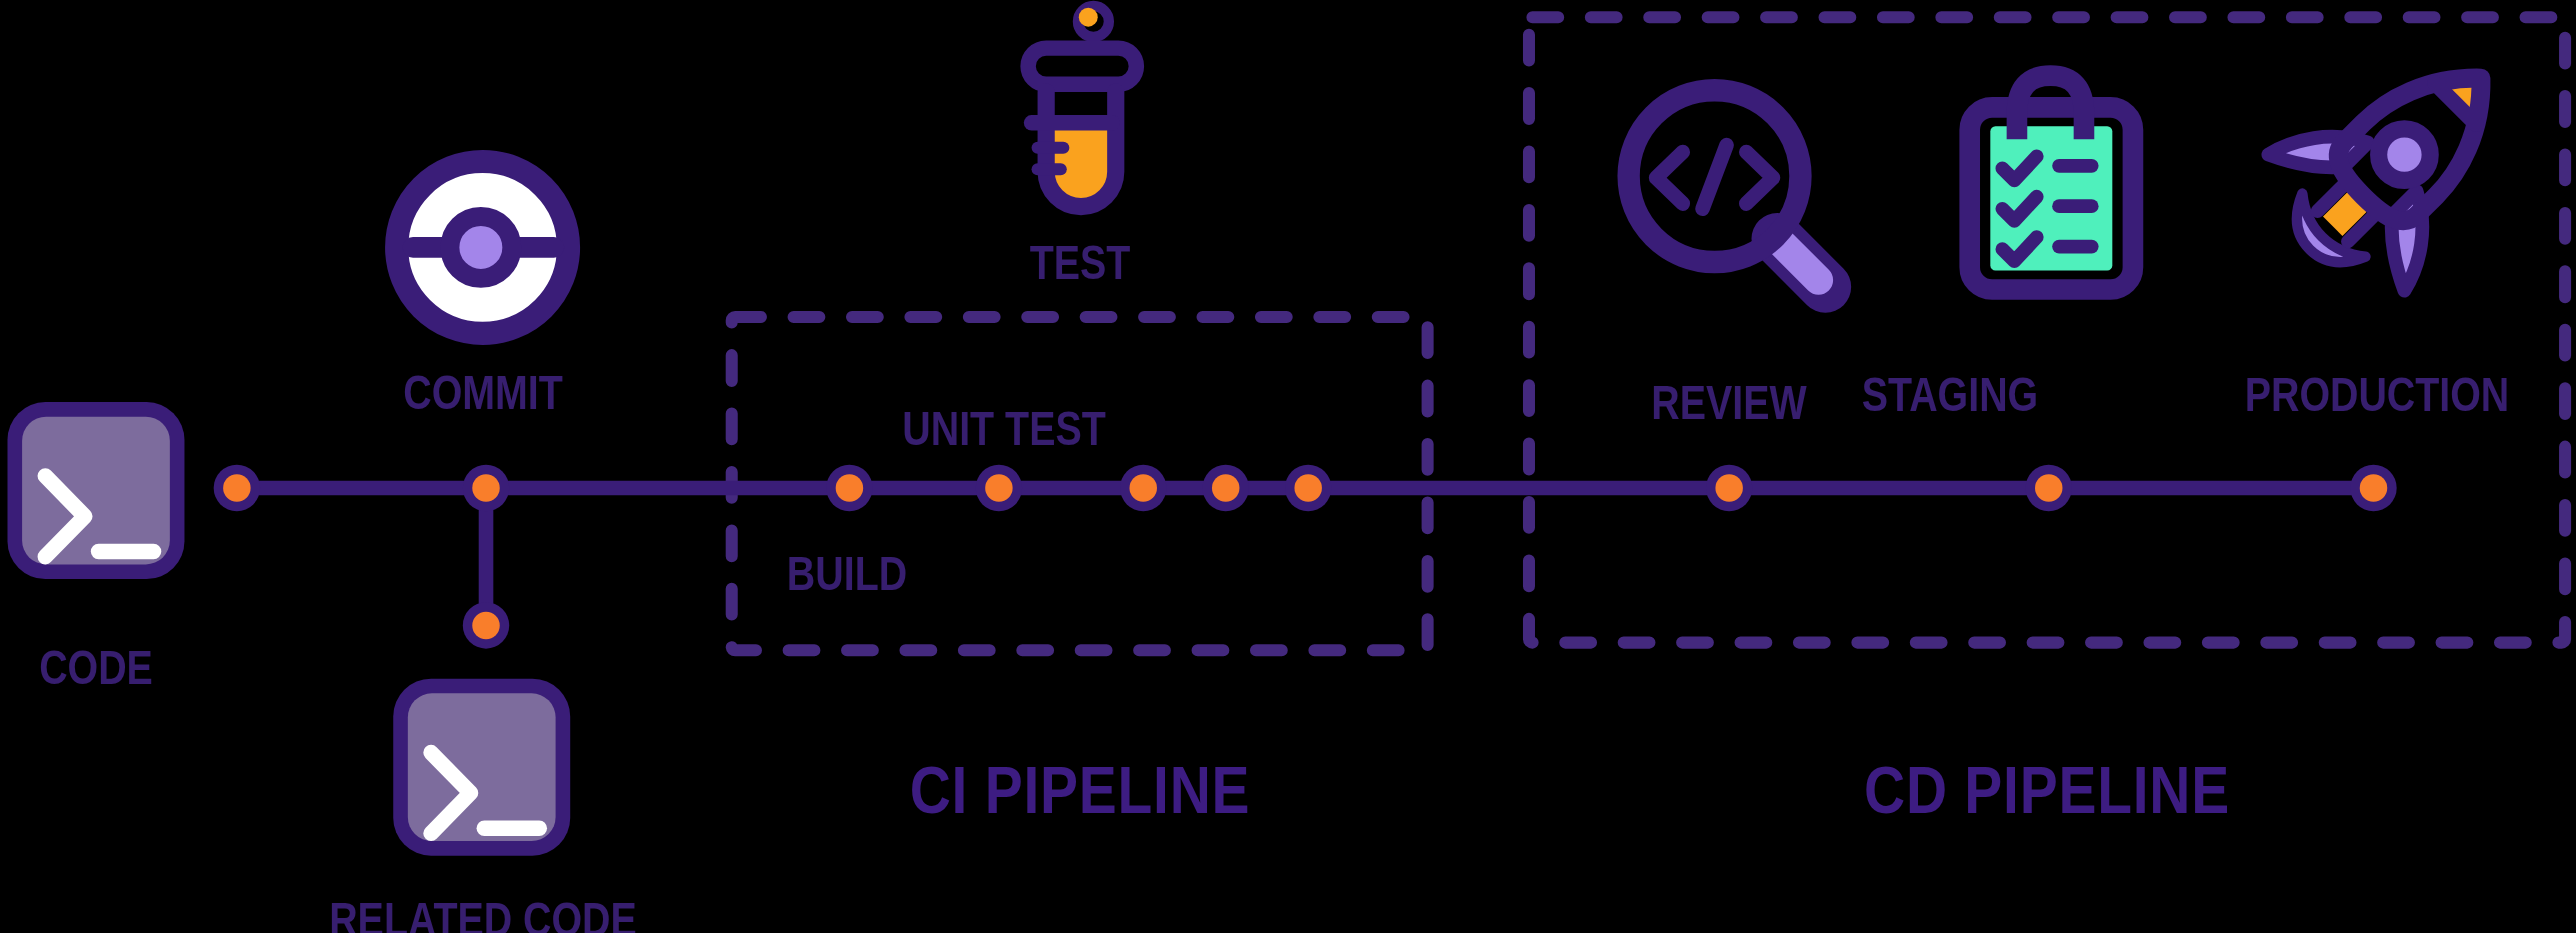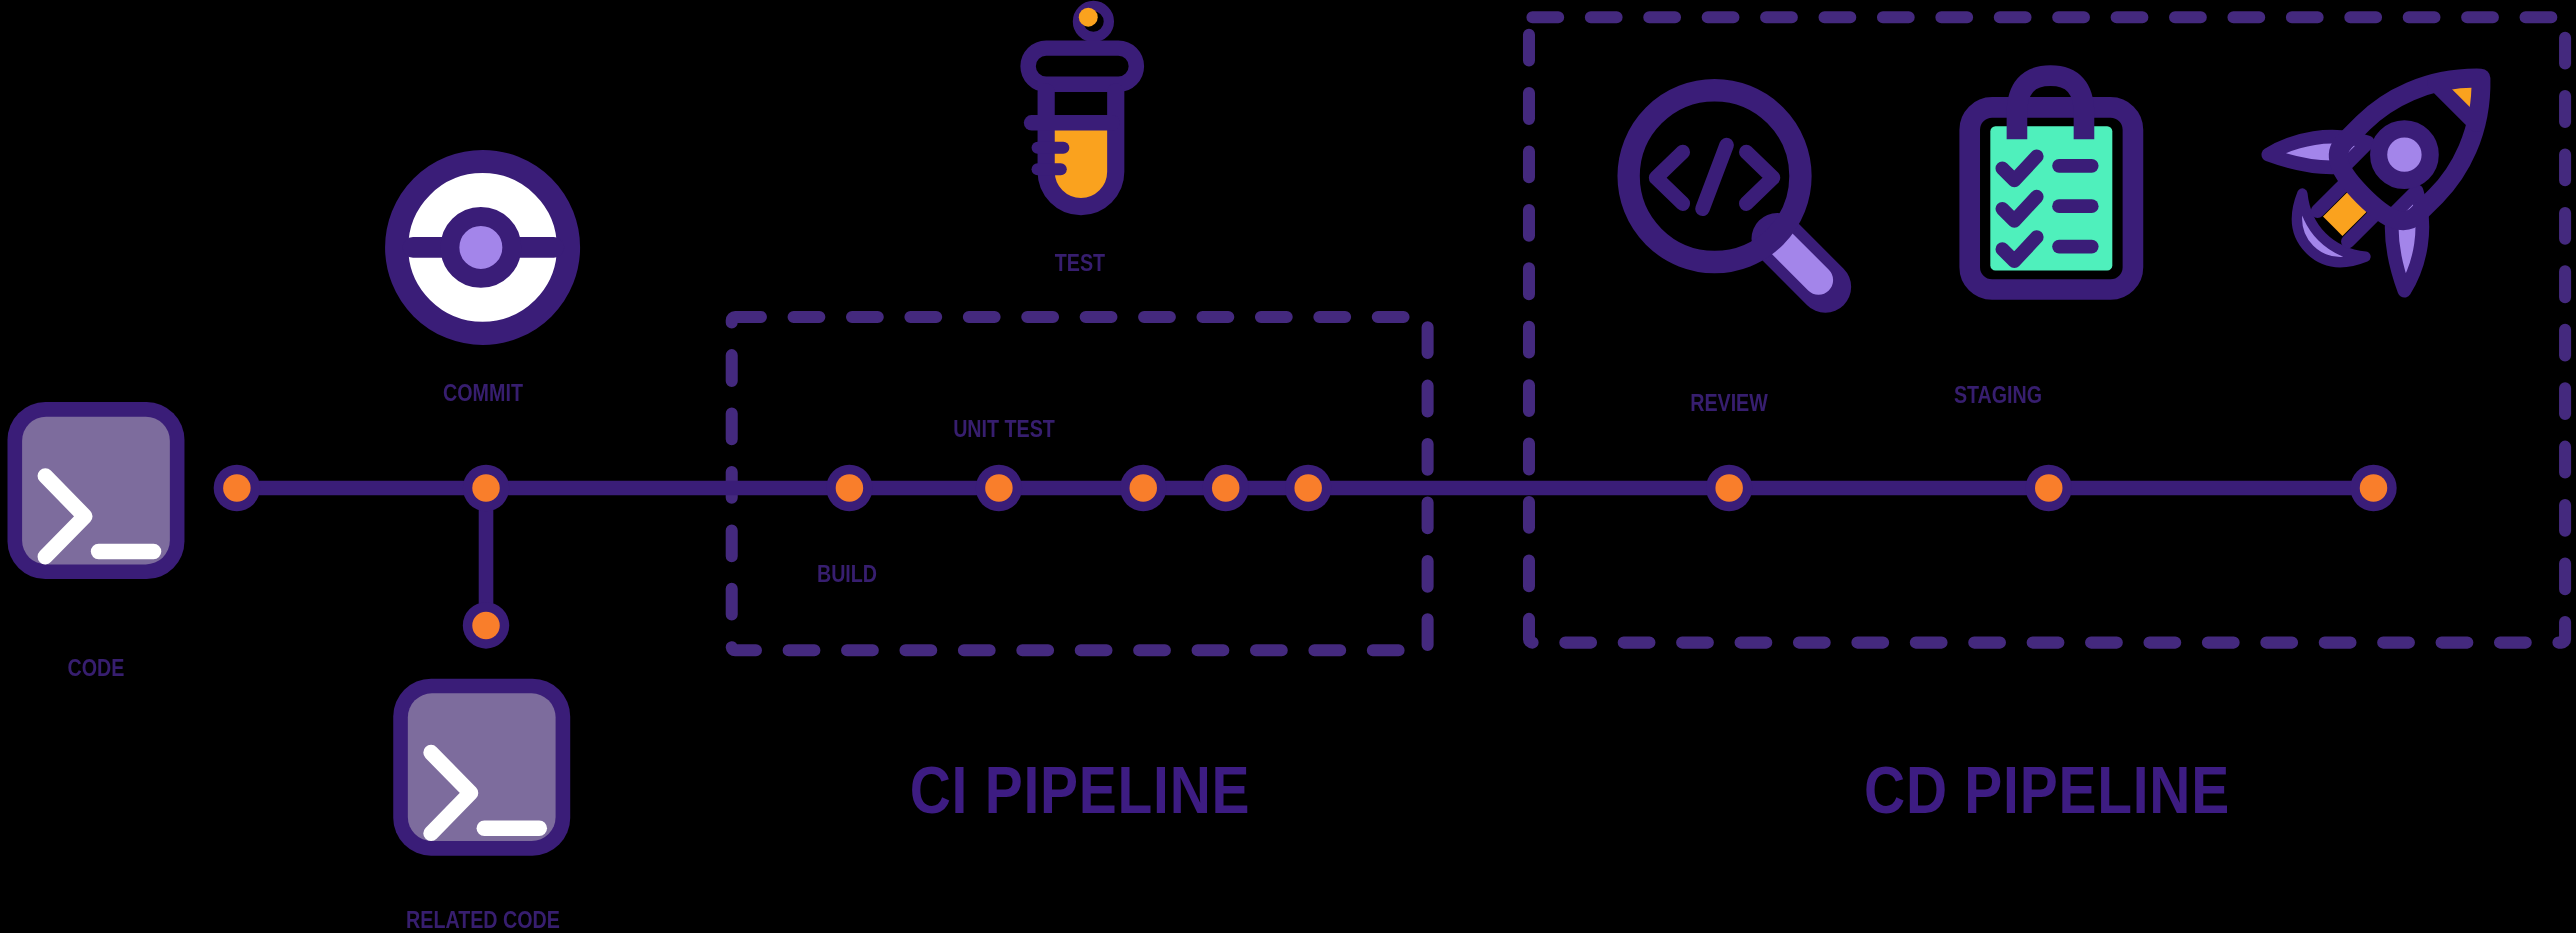--- a/index.html
+++ b/index.html
@@ -37,21 +37,21 @@
   .white-fill { fill:   var(--white, #FFFFFF); }
   .white-stroke{ stroke: var(--white, #FFFFFF); fill: none; }
   .term-fill  { fill:   var(--terminal-fill, #7D6C9D); }
   .green-fill { fill:   var(--paper-green, #4FF0BC); }
   
   .label {
     position: absolute;
     transform: translate(-50%, -50%);
     white-space: nowrap;
     color: var(--label, #371E6F);
-    font-size: 24px;
+    font-size: 48px;
     font-weight: 700;
     line-height: 1.2;
   }
   .label > span {
     display: inline-block;
     transform: scaleX(0.82);
   }
   .title {
     position: absolute;
     transform: translate(-50%, -50%);
@@ -208,22 +208,25 @@
   </div>
   <div class="label" style="left:1004px; top:429px">
     <span>UNIT TEST</span>
   </div>
   <div class="label" style="left:847px; top:574px">
     <span>BUILD</span>
   </div>
   <div class="label" style="left:1729px; top:403px">
     <span>REVIEW</span>
   </div>
-  <div class="label" style="left:1998px; top:395px">
+  <div class="label" style="left:1950px; top:395px">
     <span>STAGING</span>
+  </div>
+  <div class="label" style="left:2377px; top:395px">
+    <span>PRODUCTION</span>
   </div>
   <div class="label" style="left:483px; top:920px">
     <span>RELATED CODE</span>
   </div>
 
   <div class="title" style="left:2047px; top:790px">
     <span>CD PIPELINE</span>
   </div>
   <div class="title" style="left:1080px; top:790px">
     <span>CI PIPELINE</span>

